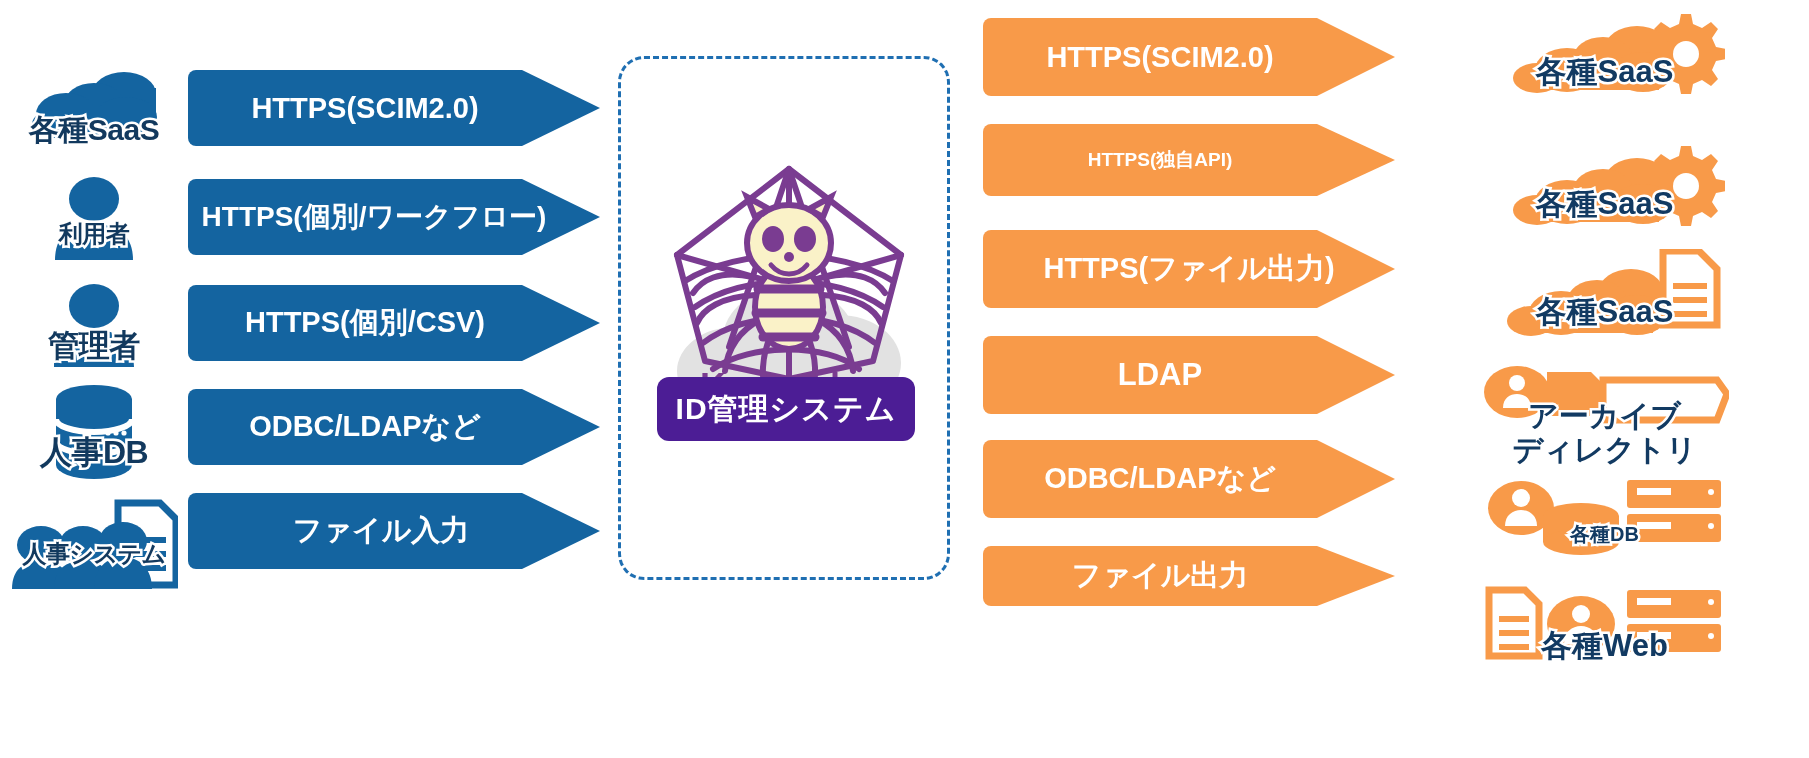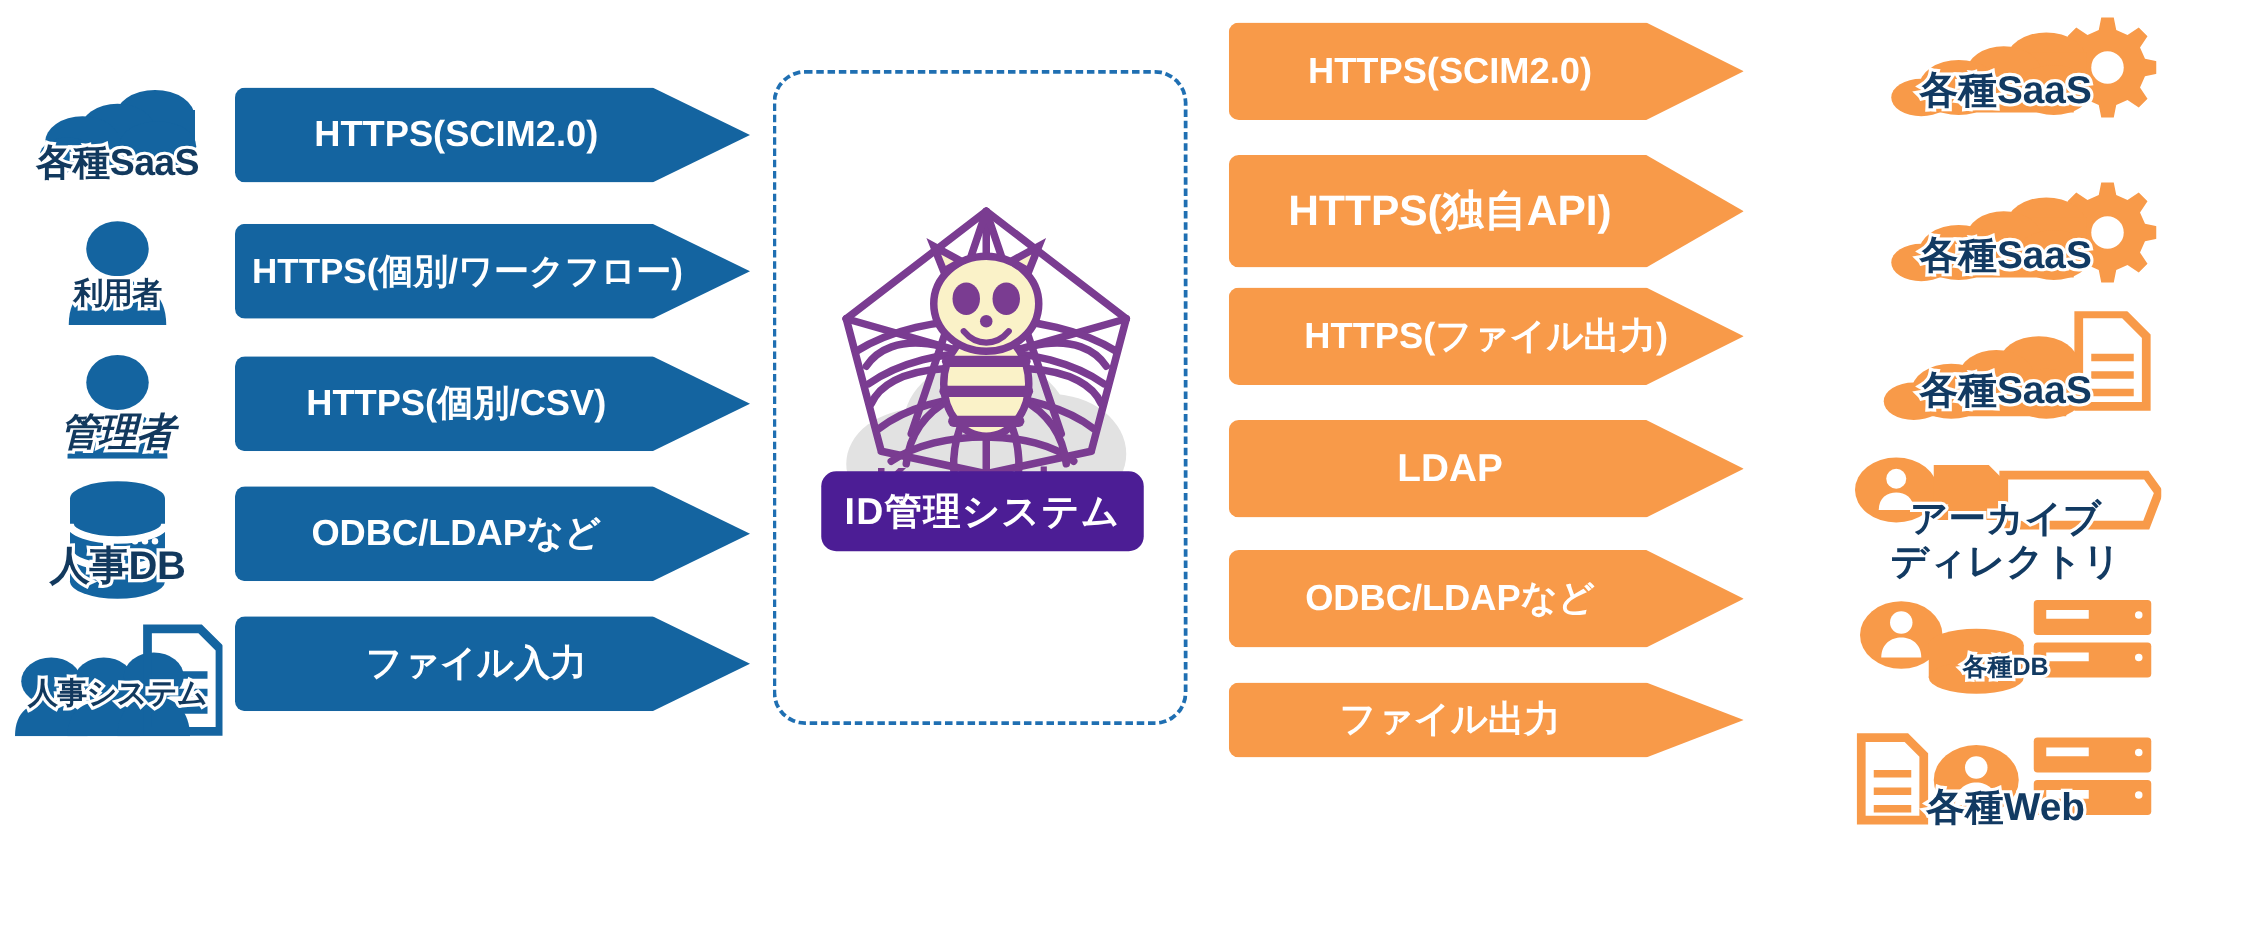--- a/index.html
+++ b/index.html
@@ -123,21 +123,21 @@
     <div class="src-node" style="top:272px;height:105px;">
       <div class="src-icon-wrap">
         <svg class="src-icon" width="100" height="84" viewBox="0 0 100 84">
           <g fill="#1464A0">
             <ellipse cx="50" cy="23" rx="25" ry="22"></ellipse>
             <path d="M10 84 C10 60 24 50 38 48 L50 72 L62 48 C76 50 90 60 90 84 Z"></path>
             <path d="M44 48 L56 48 L53 60 L47 60 Z" fill="#ffffff"></path>
           </g>
         </svg>
       </div>
-      <div class="node-label blue" style="top:53px;font-size:31px;font-style:italic;">管理者</div>
+      <div class="node-label blue" style="top:53px;font-size:31px;">管理者</div>
     </div>
 
     <div class="src-node" style="top:378px;height:110px;">
       <div class="src-icon-wrap">
         <svg class="src-icon" width="92" height="100" viewBox="0 0 92 100">
           <g fill="#1464A0">
             <ellipse cx="46" cy="16" rx="38" ry="14"></ellipse>
             <rect x="8" y="16" width="76" height="66"></rect>
             <ellipse cx="46" cy="82" rx="38" ry="14"></ellipse>
             <path d="M8 36 A38 13 0 0 0 84 36" fill="none" stroke="#ffffff" stroke-width="6"></path>
@@ -265,21 +265,21 @@
       <span>ID管理システム</span>
     </div>
   </div>
 
   <div>
     <div class="arrow arrow-orange" style="left:983px;top:18px;width:412px;height:78px;font-size:29px;border-radius:8px 0 0 8px;
                 clip-path:polygon(0 0,calc(100% - 78px) 0,100% 50%,calc(100% - 78px) 100%,0 100%);">
       <span style="margin-right:58px;">HTTPS(SCIM2.0)</span>
     </div>
 
-    <div class="arrow arrow-orange" style="left:983px;top:124px;width:412px;height:90px;font-size:34px;border-radius:8px 0 0 8px;
+    <div class="arrow arrow-orange" style="left:983px;top:124px;width:412px;height:72px;font-size:19px;border-radius:8px 0 0 8px;
                 clip-path:polygon(0 0,calc(100% - 78px) 0,100% 50%,calc(100% - 78px) 100%,0 100%);">
       <span style="margin-right:58px;">HTTPS(独自API)</span>
     </div>
 
     <div class="arrow arrow-orange" style="left:983px;top:230px;width:412px;height:78px;font-size:29px;border-radius:8px 0 0 8px;
                 clip-path:polygon(0 0,calc(100% - 78px) 0,100% 50%,calc(100% - 78px) 100%,0 100%);">
       <span style="">HTTPS(ファイル出力)</span>
     </div>
 
     <div class="arrow arrow-orange" style="left:983px;top:336px;width:412px;height:78px;font-size:31px;border-radius:8px 0 0 8px;

